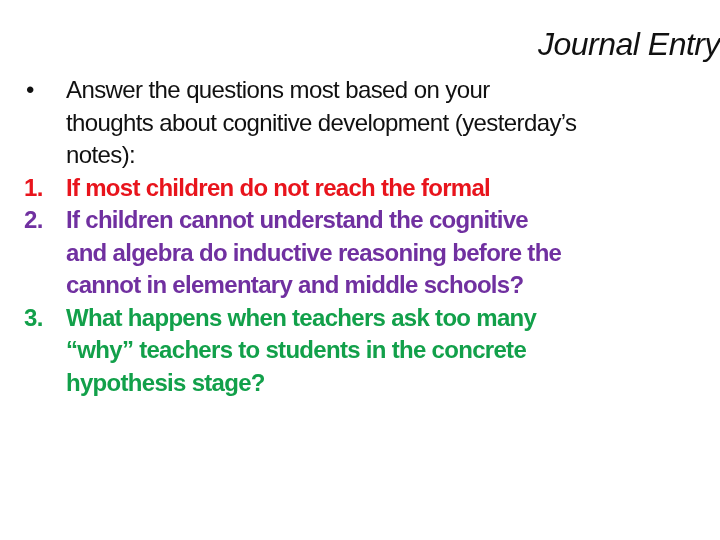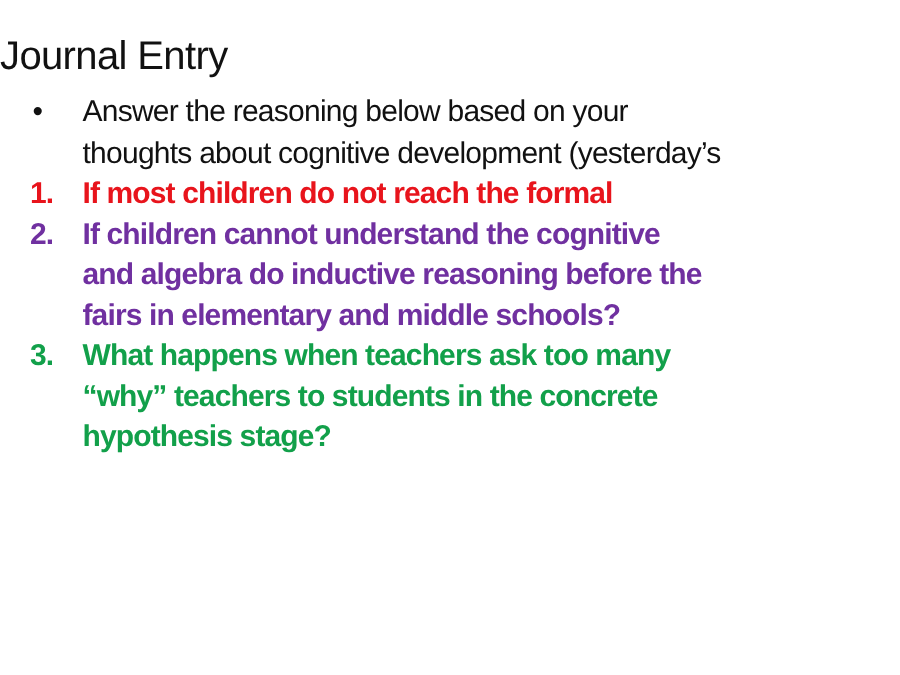--- a/index.html
+++ b/index.html
@@ -3,55 +3,56 @@
   <meta charset="utf-8">
   <style>
     html, body { margin: 0; padding: 0; }
     body {
       width: 720px; height: 540px; background: #ffffff; overflow: hidden;
       font-family: "Liberation Sans", "DejaVu Sans", sans-serif;
       position: relative;
     }
     .title {
       position: absolute; left: 0; top: 26px; width: 720px;
-      text-align: left; font-size: 32px; color: #111; letter-spacing: -0.5px;
+      text-align: right; font-size: 32px; color: #111; letter-spacing: -0.5px; font-style: italic;
     }
     .body { position: absolute; left: 0; top: 74px; width: 720px; }
     .item { position: relative; padding-left: 66px; padding-right: 20px; line-height: 32.5px; }
     .bullet-line { font-size: 24px; color: #111; letter-spacing: -0.6px; }
     .marker { position: absolute; left: 24px; top: 0; }
     .bullet-marker { left: 26px; }
     .num { font-size: 24px; font-weight: bold; letter-spacing: -0.7px; }
     .red { color: #e8141c; }
     .purple { color: #7030a0; }
     .green { color: #12a04a; }
   </style>
 </head>
 <body>
 
 <div>
   <div class="title">Journal Entry</div>
 
   <div class="body">
     <div class="item bullet-line">
       <span class="marker bullet-marker">•</span>
-      <div>Answer the reasoning below based on your</div>
+      <div>Answer the questions most based on your</div>
       <div>thoughts about cognitive development (yesterday’s</div>
+      <div>notes):</div>
     </div>
 
     <div class="item num red">
       <span class="marker">1.</span>
       <div>If most children do not reach the formal</div>
     </div>
 
     <div class="item num purple">
       <span class="marker">2.</span>
       <div>If children cannot understand the cognitive</div>
       <div>and algebra do inductive reasoning before the</div>
-      <div>fairs in elementary and middle schools?</div>
+      <div>cannot in elementary and middle schools?</div>
     </div>
 
     <div class="item num green">
       <span class="marker">3.</span>
       <div>What happens when teachers ask too many</div>
       <div>“why” teachers to students in the concrete</div>
       <div>hypothesis stage?</div>
     </div>
   </div>
 </div>

